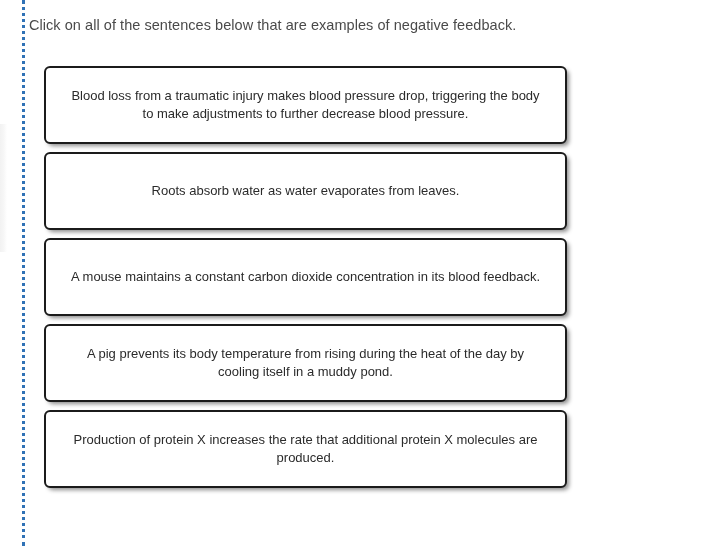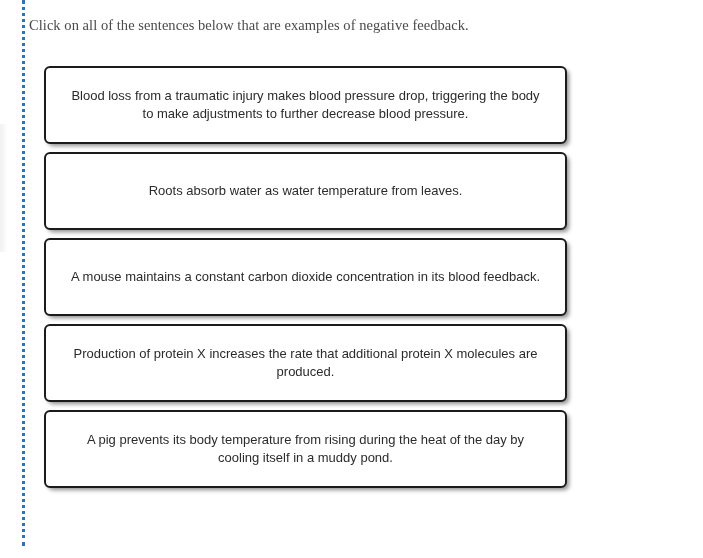--- a/index.html
+++ b/index.html
@@ -47,21 +47,20 @@
 
   .prompt {
     position: absolute;
     left: 29px;
     top: 16px;
     font-size: 14.5px;
     line-height: 19px;
     color: #4a4a4a;
     letter-spacing: 0.05px;
     white-space: nowrap;
-    font-family: Liberation Serif, serif;
   }
 
   .choices {
     position: absolute;
     left: 44px;
     top: 66px;
     width: 523px;
   }
 
   .choice {
@@ -99,30 +98,30 @@
 
   <div class="prompt">Click on all of the sentences below that are examples of negative feedback.</div>
 
   <div class="choices">
 
     <div class="choice">
       <span class="choice-text">Blood loss from a traumatic injury makes blood pressure drop, triggering the body to make adjustments to further decrease blood pressure.</span>
     </div>
 
     <div class="choice">
-      <span class="choice-text">Roots absorb water as water temperature from leaves.</span>
+      <span class="choice-text">Roots absorb water as water evaporates from leaves.</span>
     </div>
 
     <div class="choice">
       <span class="choice-text">A mouse maintains a constant carbon dioxide concentration in its blood feedback.</span>
     </div>
 
     <div class="choice">
-      <span class="choice-text">Production of protein X increases the rate that additional protein X molecules are produced.</span>
+      <span class="choice-text">A pig prevents its body temperature from rising during the heat of the day by cooling itself in a muddy pond.</span>
     </div>
 
     <div class="choice">
-      <span class="choice-text">A pig prevents its body temperature from rising during the heat of the day by cooling itself in a muddy pond.</span>
+      <span class="choice-text">Production of protein X increases the rate that additional protein X molecules are produced.</span>
     </div>
 
   </div>
 
 </div>
 
 </body></html>

